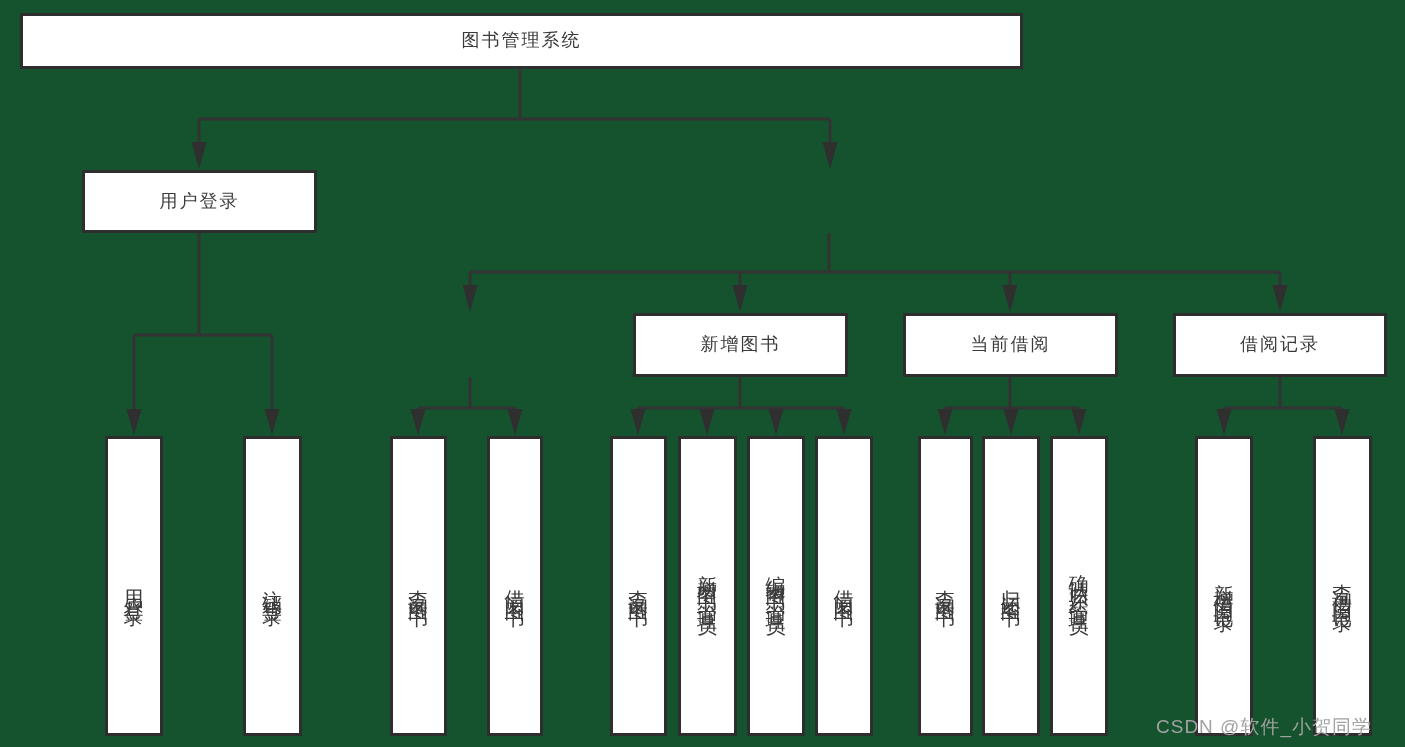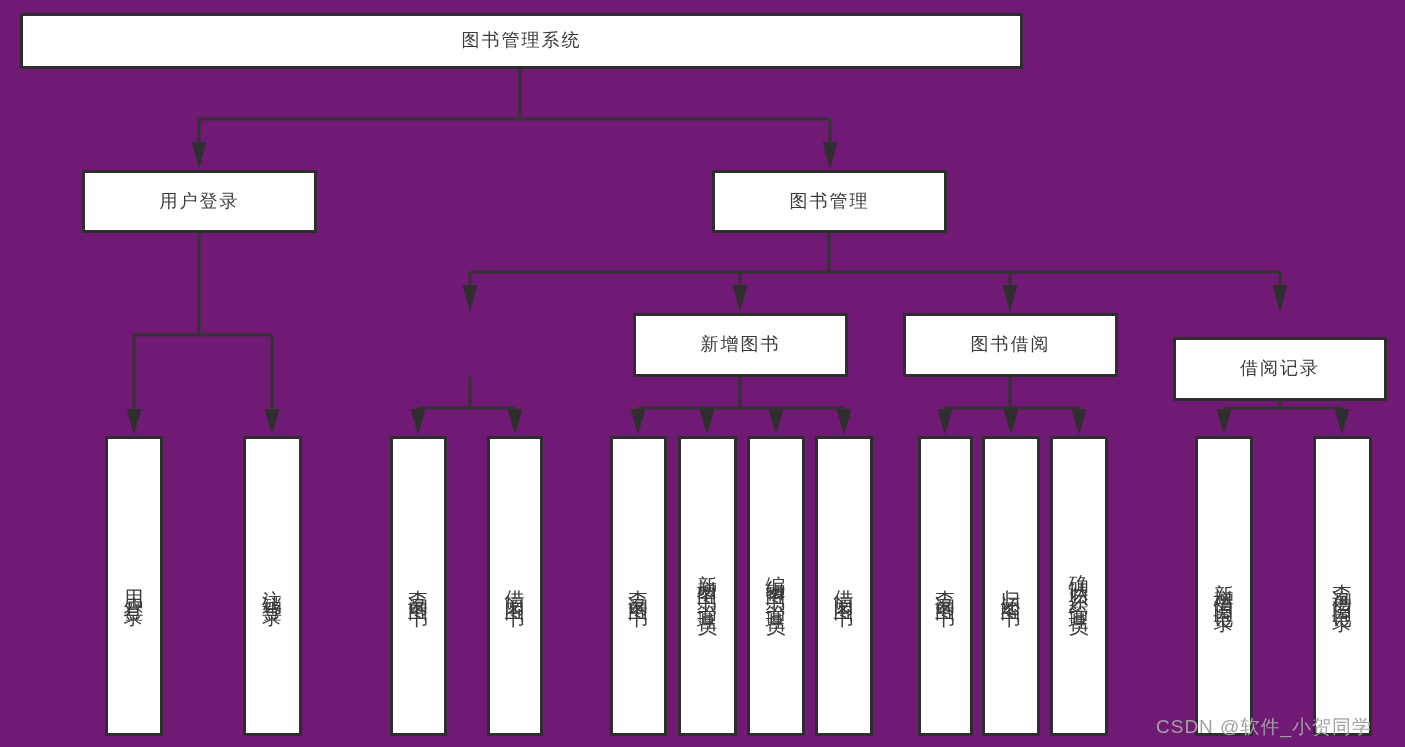--- a/index.html
+++ b/index.html
@@ -4,21 +4,21 @@
 <style>
   html, body { margin: 0; padding: 0; }
   body {
     font-family: "Liberation Sans", "DejaVu Sans", sans-serif;
     background: #ffffff;
   }
   #canvas {
     position: relative;
     width: 1405px;
     height: 747px;
-    background: #701a75;
+    background: #14532d;
     overflow: hidden;
   }
   #connectors {
     position: absolute;
     left: 0; top: 0;
     width: 1405px;
     height: 747px;
     pointer-events: none;
   }
   .box {
@@ -141,31 +141,28 @@
     </g>
   </svg>
 
   <div class="box h-box" style="left:20px; top:13px; width:1003px; height:56px;">
     <span>图书管理系统</span>
   </div>
 
   <div class="box h-box" style="left:82px; top:170px; width:235px; height:63px;">
     <span>用户登录</span>
   </div>
-  <div class="box h-box" style="left:712px; top:170px; width:235px; height:63px;">
-    <span>图书管理</span>
-  </div>
 
   <div class="box h-box" style="left:633px; top:313px; width:215px; height:64px;">
     <span>新增图书</span>
   </div>
   <div class="box h-box" style="left:903px; top:313px; width:215px; height:64px;">
-    <span>图书借阅</span>
-  </div>
-  <div class="box h-box" style="left:1173px; top:313px; width:214px; height:64px;margin-top:24px;">
+    <span>当前借阅</span>
+  </div>
+  <div class="box h-box" style="left:1173px; top:313px; width:214px; height:64px;">
     <span>借阅记录</span>
   </div>
 
   <div class="box v-box" style="left:105px; top:436px; width:58px; height:300px;">
     <span>用户登录</span>
   </div>
   <div class="box v-box" style="left:243px; top:436px; width:59px; height:300px;">
     <span>注销登录</span>
   </div>
 

